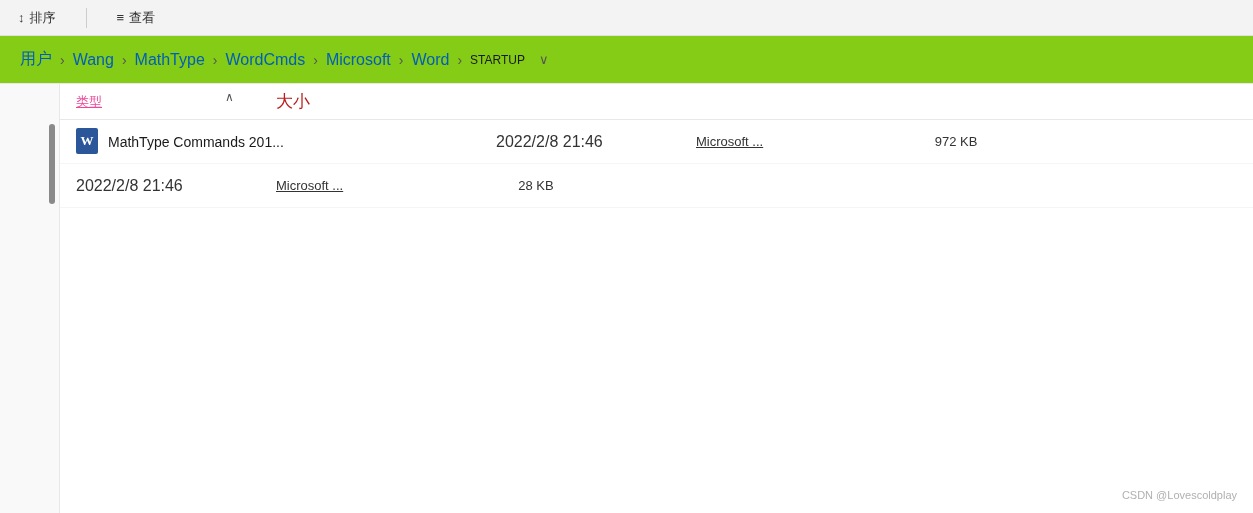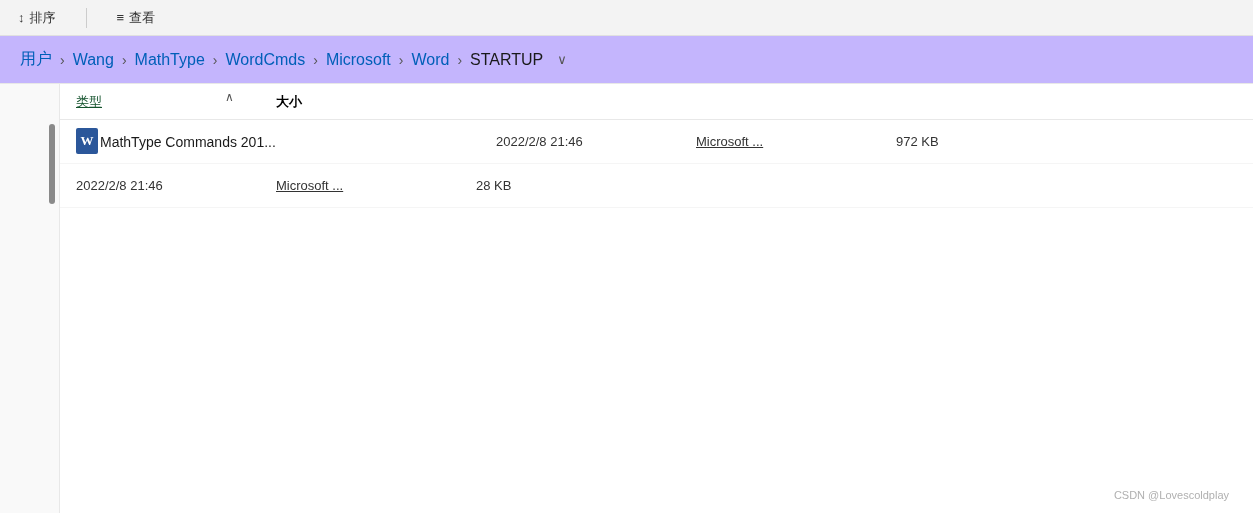--- a/index.html
+++ b/index.html
@@ -40,21 +40,21 @@
 
     .toolbar-separator {
       width: 1px;
       height: 20px;
       background: #ccc;
       margin: 0 4px;
     }
 
     .breadcrumb-bar {
       height: 48px;
-      background: #c4b5fd;
+      background: #84cc16;
       border-bottom: 1px solid #e8e8e8;
       display: flex;
       align-items: center;
       padding: 0 16px;
       gap: 0;
     }
 
     .breadcrumb-items {
       display: flex;
       align-items: center;
@@ -73,21 +73,21 @@
     }
 
     .breadcrumb-separator {
       color: #555;
       font-size: 14px;
       margin: 0 2px;
     }
 
     .breadcrumb-current {
       color: #1a1a1a;
-      font-size: 16px;
+      font-size: 12px;
       padding: 2px 4px;
     }
 
     .breadcrumb-chevron {
       margin-left: 8px;
       color: #555;
       font-size: 13px;
       cursor: pointer;
     }
 
@@ -153,45 +153,46 @@
     .col-date {
       width: 200px;
       font-size: 13px;
       color: #005fb8;
       font-weight: 400;
     }
 
     .col-type {
       width: 200px;
       font-size: 13px;
-      color: #14532d;
+      color: #ec4899;
       font-weight: 400;
       text-decoration: underline;
     }
 
     .col-size {
       width: 120px;
-      font-size: 13px;
-      color: #000000;
-      font-weight: 700;
+      font-size: 17px;
+      color: #b91c1c;
+      font-weight: 400;
     }
 
     .file-row {
       display: flex;
       align-items: center;
       height: 44px;
       padding: 0 16px;
       border-bottom: 1px solid #f5f5f5;
       cursor: pointer;
     }
 
     .file-icon-name {
       width: 420px;
       display: flex;
       align-items: center;
+      gap: 8px;
       font-size: 14px;
       color: #1a1a1a;
     }
 
     .word-icon {
       width: 24px;
       height: 28px;
       position: relative;
       flex-shrink: 0;
     }
@@ -210,42 +211,42 @@
     .word-icon-inner::before {
       content: 'W';
       color: white;
       font-size: 13px;
       font-weight: bold;
       font-family: 'Times New Roman', serif;
     }
 
     .file-date {
       width: 200px;
-      font-size: 13px;
+      font-size: 16px;
       color: #333;
     }
 
     .file-type {
       width: 200px;
       font-size: 13px;
       color: #333;
       text-decoration: underline;
     }
 
     .file-size {
       width: 120px;
       font-size: 13px;
       color: #333;
-      text-align: left;
+      text-align: center;
     }
 
     .watermark {
       position: absolute;
       bottom: 12px;
-      right: 24px;
+      right: 16px;
       font-size: 11px;
       color: #b0b0b0;
     }
 
     .file-list-container {
       position: relative;
       height: 100%;
     }
   </style>
 </head>

